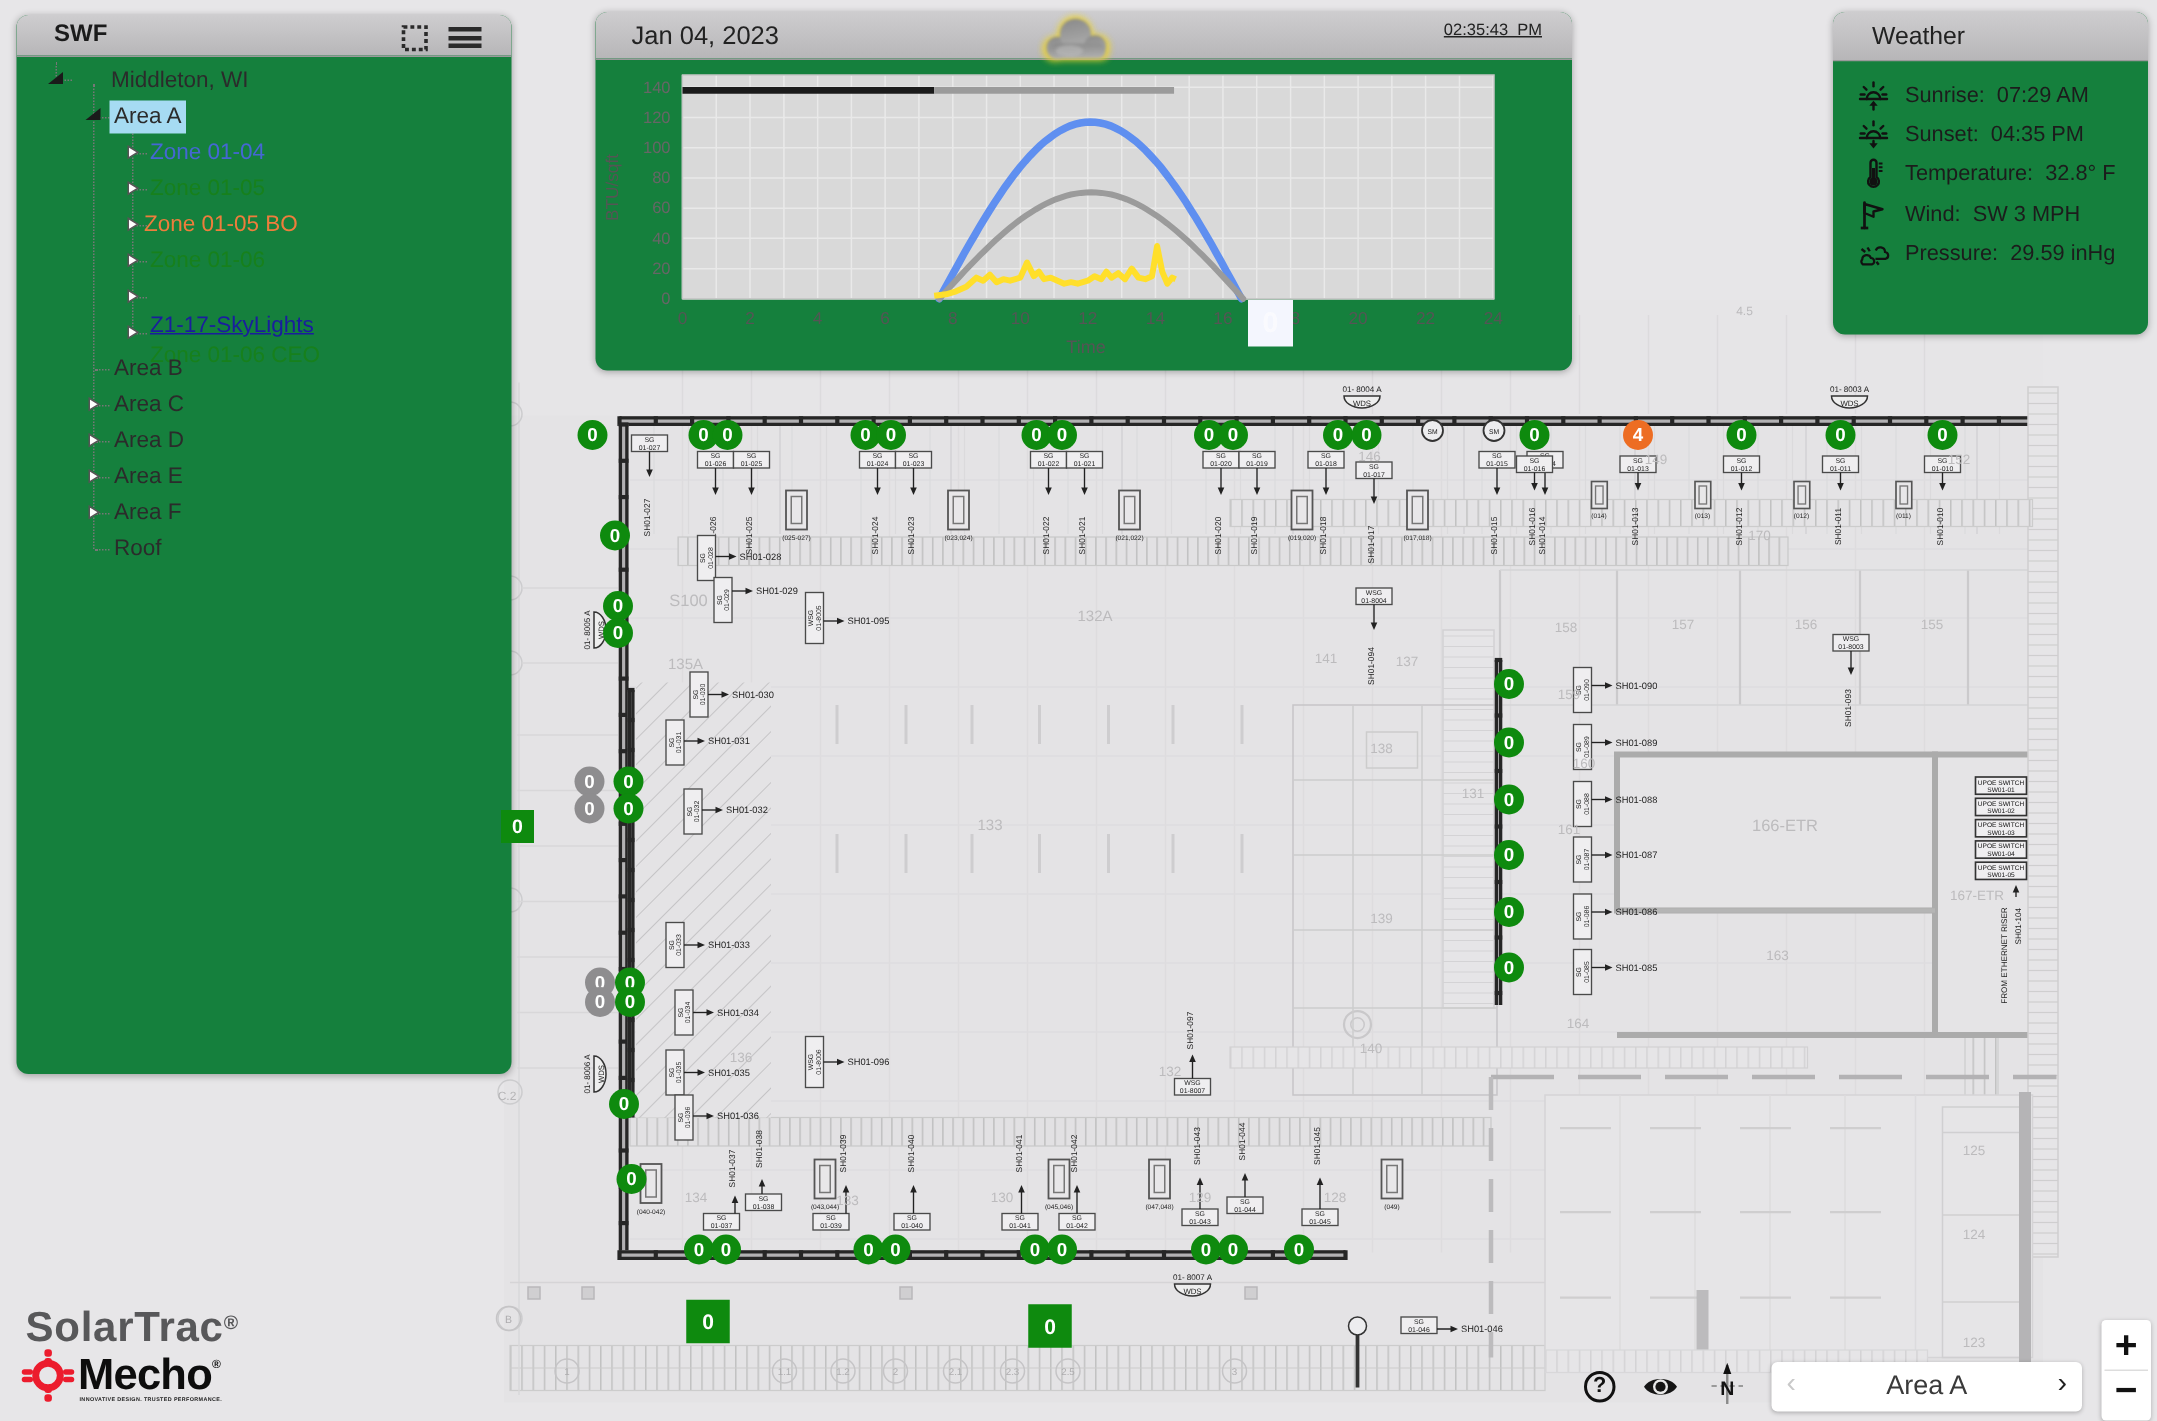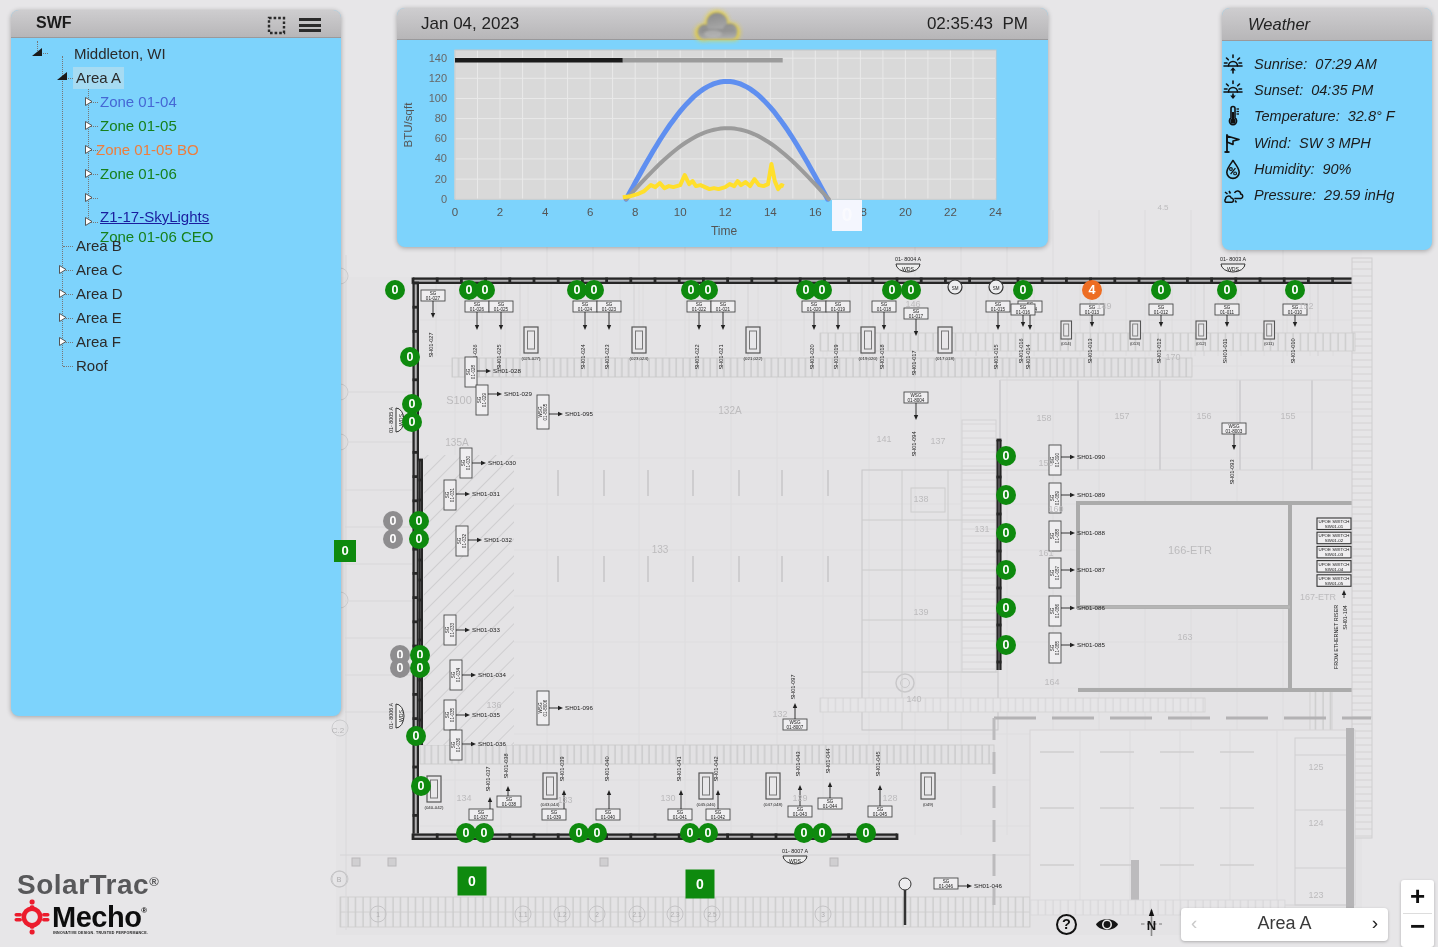--- a/index.html
+++ b/index.html
@@ -1,22 +1,22 @@
 <!DOCTYPE html>
 <html><head><meta charset="utf-8">
 <style>
 * { margin:0; padding:0; box-sizing:border-box; }
 html,body { width:1438px; height:947px; overflow:hidden; background:#e7e6e8; font-family:"Liberation Sans",sans-serif; }
-.panel { position:absolute; background:#7dd3fc; border-radius:8px; box-shadow:0 1px 5px rgba(0,0,0,0.3); }
+.panel { position:absolute; background:#15803d; border-radius:8px; box-shadow:0 1px 5px rgba(0,0,0,0.3); }
 .phead { position:absolute; left:0; top:0; right:0; height:31px; background:linear-gradient(#cecdcf,#b7b6b8); border-radius:8px 8px 0 0; border-bottom:1px solid #9a999b; }
 .trow { position:absolute; font-size:15px; line-height:22px; white-space:nowrap; }
 .trow.hl { background:#a6dbf2; padding:0 3px; margin-left:-3px; }
 .vdot { position:absolute; width:1px; border-left:1px dotted #777; }
 .hdot { position:absolute; height:1px; border-top:1px dotted #777; }
-.wrow { display:flex; align-items:center; gap:10px; height:26.2px; font-size:14.5px; color:#1c1c1c; }
+.wrow { display:flex; align-items:center; gap:10px; height:26.2px; font-size:14.5px; color:#1c1c1c;margin-left:16px; }
 </style></head>
 <body>
 <svg width="1438" height="947" viewBox="0 0 1438 947" xmlns="http://www.w3.org/2000/svg" style="position:absolute;left:0;top:0">
 <defs>
 <pattern id="comb" width="6.8" height="18" patternUnits="userSpaceOnUse">
   <rect width="6.8" height="18" fill="#e2e1e3"></rect>
   <line x1="3" y1="0" x2="3" y2="18" stroke="#c0c0c0" stroke-width="1"></line>
 </pattern>
 <pattern id="comb2" width="7.5" height="16" patternUnits="userSpaceOnUse">
   <rect width="7.5" height="16" fill="#e4e3e5"></rect>
@@ -1157,21 +1157,21 @@
 <div class="trow" style="left:76px;top:258.5px;color:#2b2b2b;">Area C</div>
 <div class="trow" style="left:76px;top:282.5px;color:#2b2b2b;">Area D</div>
 <div class="trow" style="left:76px;top:306.5px;color:#2b2b2b;">Area E</div>
 <div class="trow" style="left:76px;top:330.5px;color:#2b2b2b;">Area F</div>
 <div class="trow" style="left:76px;top:354.5px;color:#2b2b2b;">Roof</div>
 </div>
 
 <div class="panel" style="left:397px;top:8px;width:651px;height:239px;">
   <div class="phead" style="height:32px;">
     <div style="position:absolute;left:24px;top:6px;font-size:17px;color:#222;">Jan 04, 2023</div>
-    <div style="position:absolute;right:20px;top:6px;font-size:17px;color:#222;">02:35:43&nbsp; PM</div>
+    <div style="position:absolute;right:20px;top:6px;font-size:11px;color:#222;text-decoration:underline;">02:35:43&nbsp; PM</div>
   </div>
   <svg width="651" height="239" viewBox="0 0 651 239" xmlns="http://www.w3.org/2000/svg" style="position:absolute;left:0;top:0">
 <g transform="translate(-396,-8)">
 <rect x="454" y="50" width="541" height="149.2" fill="#d9d9d9"></rect>
 <line x1="454.0" y1="50" x2="454.0" y2="199.2" stroke="#e9e9e9" stroke-width="1"></line>
 <line x1="476.5" y1="50" x2="476.5" y2="199.2" stroke="#e9e9e9" stroke-width="1"></line>
 <line x1="499.0" y1="50" x2="499.0" y2="199.2" stroke="#e9e9e9" stroke-width="1"></line>
 <line x1="521.6" y1="50" x2="521.6" y2="199.2" stroke="#e9e9e9" stroke-width="1"></line>
 <line x1="544.1" y1="50" x2="544.1" y2="199.2" stroke="#e9e9e9" stroke-width="1"></line>
 <line x1="566.6" y1="50" x2="566.6" y2="199.2" stroke="#e9e9e9" stroke-width="1"></line>
@@ -1258,21 +1258,21 @@
 <g filter="url(#bl2)" fill="url(#cg)">
 <circle cx="14" cy="27" r="7.5"></circle>
         <circle cx="26" cy="18" r="10.5"></circle>
         <circle cx="39" cy="26" r="7.5"></circle>
 <rect x="8" y="24" width="38" height="10" rx="5"></rect>
 </g>
 <ellipse cx="22" cy="29" rx="9" ry="4" fill="#bdbdbd" opacity="0.55" filter="url(#bl2)"></ellipse>
 </svg>
 </div>
 
-<div class="panel" style="left:1222px;top:8px;width:210px;height:242px;font-style:italic;">
+<div class="panel" style="left:1222px;top:8px;width:210px;height:215px;">
   <div class="phead" style="height:33px;">
     <div style="position:absolute;left:26px;top:7px;font-size:16.5px;color:#222;">Weather</div>
   </div>
   <div style="position:absolute;left:0;top:43px;right:0;">
     <div class="wrow">
         <svg width="22" height="22" viewBox="0 0 22 22" style="flex:none">
           <g stroke="#111" stroke-width="1.6" fill="none" stroke-linecap="round">
             <line x1="11" y1="2" x2="11" y2="4.5"></line>
             <line x1="4.5" y1="5" x2="6.3" y2="6.8"></line>
             <line x1="17.5" y1="5" x2="15.7" y2="6.8"></line>
@@ -1322,29 +1322,20 @@
           <g stroke="#111" stroke-width="1.8" fill="none" stroke-linecap="round">
             <line x1="5" y1="3" x2="5" y2="20"></line>
           </g>
           <path d="M 5 4 L 17 7.5 L 11 9 L 11 12.5 L 5 10 Z" fill="none" stroke="#111" stroke-width="1.6" stroke-linejoin="round"></path>
           <line x1="2.5" y1="20" x2="7.5" y2="20" stroke="#111" stroke-width="1.8"></line>
         </svg>
         <span>Wind:&nbsp; SW 3 MPH</span>
       </div>
     <div class="wrow">
         <svg width="22" height="22" viewBox="0 0 22 22" style="flex:none">
-          <path d="M 11 2.5 C 9 5.5 4.8 10.5 4.8 14.2 a 6.2 6.2 0 0 0 12.4 0 C 17.2 10.5 13 5.5 11 2.5 Z" fill="none" stroke="#111" stroke-width="1.6" stroke-linejoin="round"></path>
-          <line x1="8.6" y1="16.2" x2="13.4" y2="10.2" stroke="#111" stroke-width="1.3"></line>
-          <circle cx="8.9" cy="11" r="1.4" fill="none" stroke="#111" stroke-width="1.1"></circle>
-          <circle cx="13.1" cy="15.4" r="1.4" fill="none" stroke="#111" stroke-width="1.1"></circle>
-        </svg>
-        <span>Humidity:&nbsp; 90%</span>
-      </div>
-    <div class="wrow">
-        <svg width="22" height="22" viewBox="0 0 22 22" style="flex:none">
           <g fill="none" stroke="#111" stroke-width="1.5">
             <path d="M 12.5 9 a 3.2 3.2 0 0 1 6.2 1 a 2.3 2.3 0 0 1 0.4 4.5 h -6.8"></path>
             <path d="M 3.5 15 a 3 3 0 0 1 5.8 -1 a 2.2 2.2 0 0 1 0.6 4.3 H 4 a 2.1 2.1 0 0 1 -0.5 -3.3 z"></path>
           </g>
           <g stroke="#111" stroke-width="1.6">
             <line x1="3" y1="8" x2="5.5" y2="10"></line>
             <line x1="7" y1="7" x2="8.5" y2="9.5"></line>
             <line x1="13" y1="16.5" x2="14.5" y2="18.5"></line>
           </g>
         </svg>

